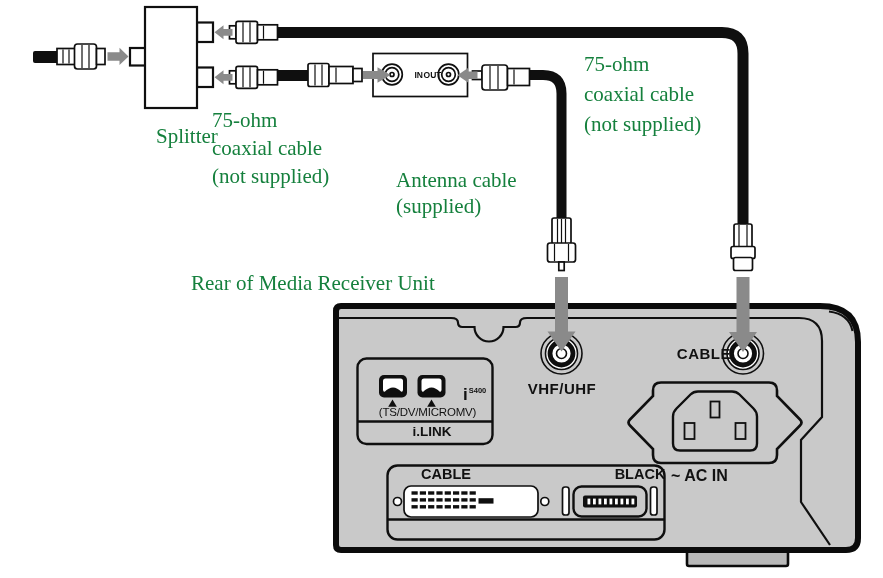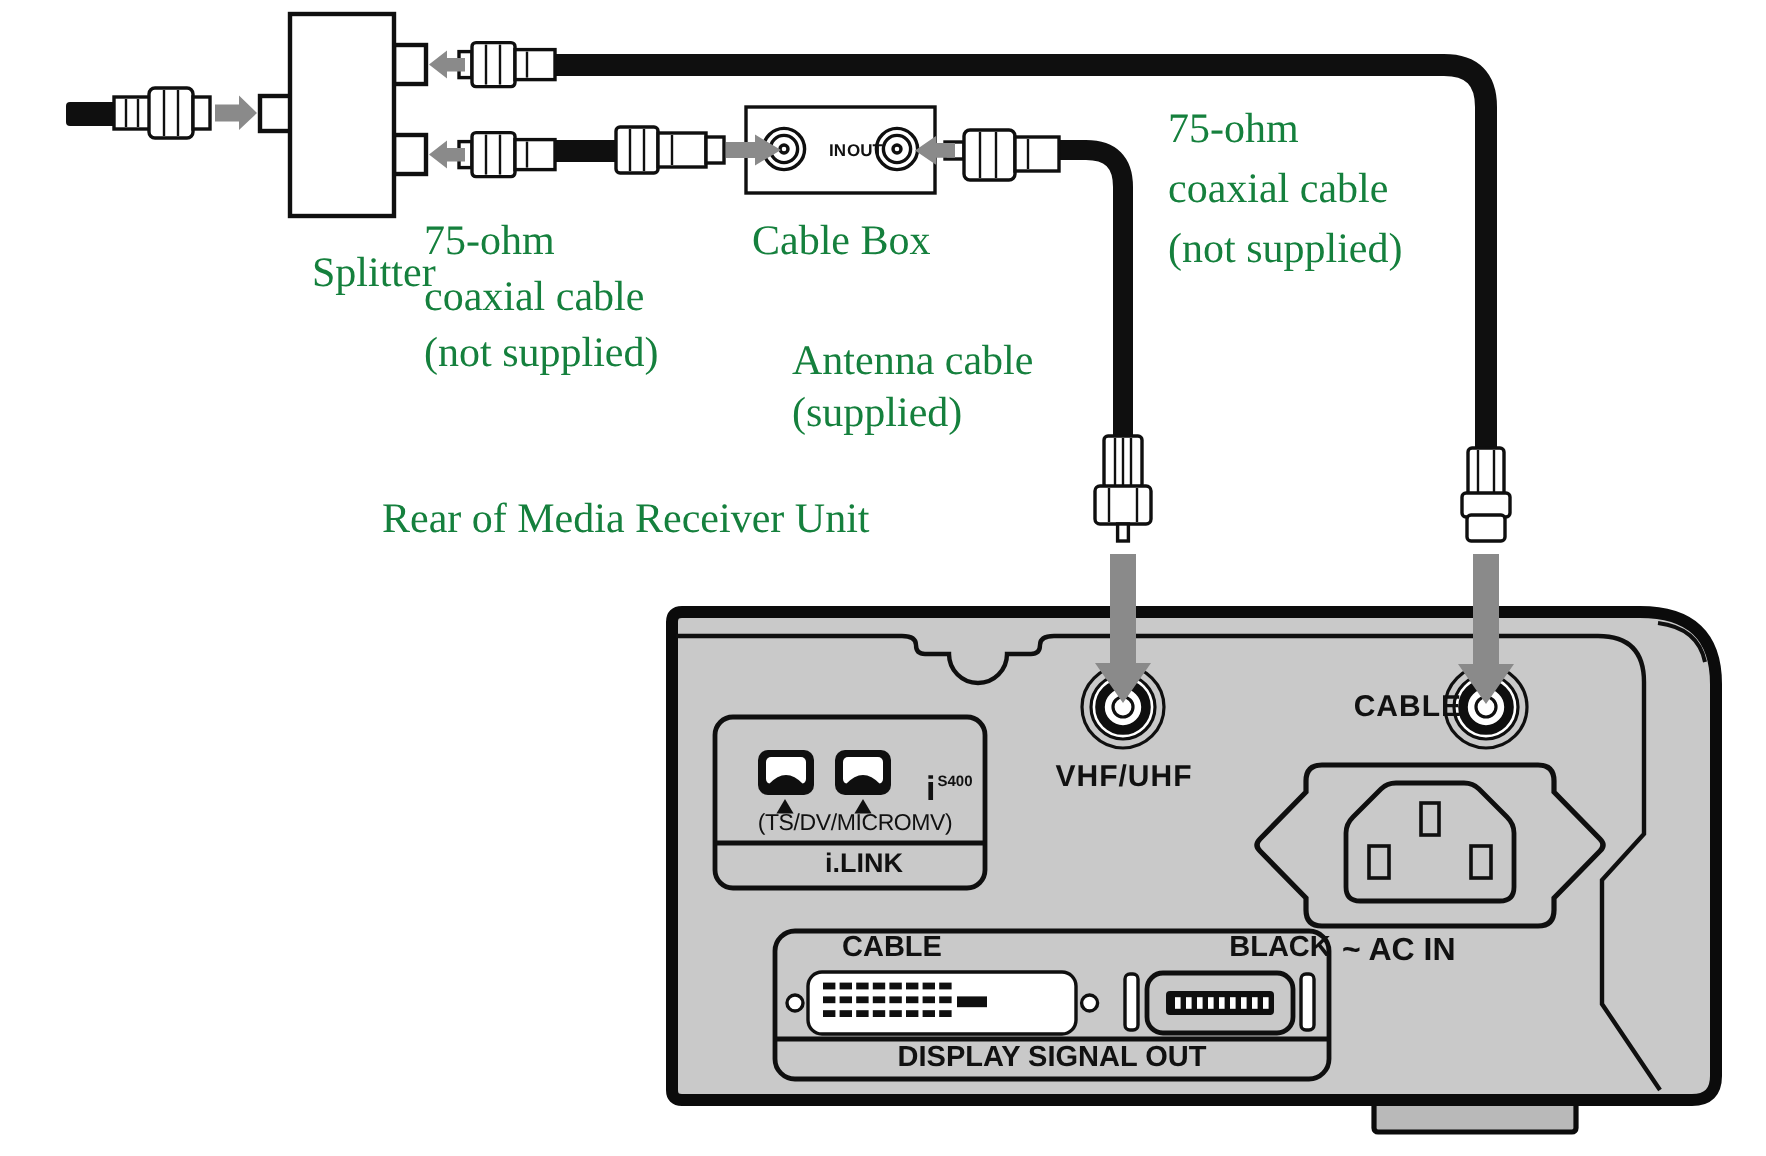--- a/index.html
+++ b/index.html
@@ -34,21 +34,21 @@
   
   .lbl{position:absolute;color:#15803d;}
   .ser{font-family:"Liberation Serif","DejaVu Serif",serif;font-size:21px;line-height:27px;white-space:pre-line;}
   .sans{font-family:"Liberation Sans","DejaVu Sans",sans-serif;font-weight:bold;color:#111;white-space:nowrap;}
   #lbl-catv{left:4px;top:80px;}
   #lbl-splitter{left:146px;top:123px;margin-left:10px;}
   #lbl-coax-left{left:212px;top:106px;line-height:28px;}
   #lbl-cablebox{left:376px;top:107px;}
   #lbl-antenna{left:396px;top:167px;line-height:26px;}
   #lbl-coax-right{left:584px;top:49px;line-height:30px;}
-  #lbl-rear{left:191px;top:246px;}
+  #lbl-rear{left:191px;top:270px;}
   #lbl-vhf{left:502px;top:380px;width:120px;text-align:center;font-size:15px;letter-spacing:.5px;}
   #lbl-cableport{left:651px;top:345px;width:80px;text-align:right;font-size:15px;letter-spacing:.5px;}
   #lbl-ts{left:355px;top:406px;width:145px;text-align:center;font-size:11.5px;font-weight:normal;letter-spacing:-.2px;}
   #lbl-ilink{left:357px;top:424px;width:150px;text-align:center;font-size:13.5px;}
   #logo-s400{left:463px;top:382px;font-size:17px;line-height:17px;}
   #logo-s400 .sup{font-size:7.5px;vertical-align:7px;margin-left:1px;}
   #lbl-white{left:406px;top:466px;width:80px;text-align:center;font-size:14.5px;}
   #lbl-black{left:600px;top:466px;width:80px;text-align:center;font-size:14.5px;}
   #lbl-dso{left:388px;top:521px;width:276px;text-align:center;font-size:14.5px;}
   #lbl-acin{left:671px;top:467px;font-size:16px;}
@@ -253,33 +253,31 @@
       <polygon class="arrowg" points="457.5,75.2 468,68 468,71.5 477.5,71.5 477.5,78.9 468,78.9 468,82.4"></polygon>
       <polygon class="arrowg" points="555,277 568,277 568,331.5 575.5,331.5 561.5,351.5 547.5,331.5 555,331.5"></polygon>
       <polygon class="arrowg" points="736.5,277 749.5,277 749.5,332 757,332 743,352 729,332 736.5,332"></polygon>
     </g>
   </svg>
 
   <div class="lbl ser" id="lbl-splitter">Splitter</div>
   <div class="lbl ser" id="lbl-coax-left">75-ohm
 coaxial cable
 (not supplied)</div>
-  <div class="lbl ser" id="lbl-cablebox">Cable Box</div>
   <div class="lbl ser" id="lbl-antenna">Antenna cable
 (supplied)</div>
   <div class="lbl ser" id="lbl-coax-right">75-ohm
 coaxial cable
 (not supplied)</div>
   <div class="lbl ser" id="lbl-rear">Rear of Media Receiver Unit</div>
 
   <div class="lbl sans" id="lbl-in">IN</div>
   <div class="lbl sans" id="lbl-out">OUT</div>
 
   <div class="lbl sans" id="lbl-vhf">VHF/UHF</div>
   <div class="lbl sans" id="lbl-cableport">CABLE</div>
   <div class="lbl sans" id="lbl-ts">(TS/DV/MICROMV)</div>
   <div class="lbl sans" id="lbl-ilink">i.LINK</div>
   <div class="lbl sans" id="logo-s400"><span>i</span><span class="sup">S400</span></div>
   <div class="lbl sans" id="lbl-white">CABLE</div>
   <div class="lbl sans" id="lbl-black">BLACK</div>
-  <div class="lbl sans" id="lbl-dso">DISPLAY SIGNAL OUT</div>
   <div class="lbl sans" id="lbl-acin">~ AC IN</div>
 </div>
 
 </body></html>

